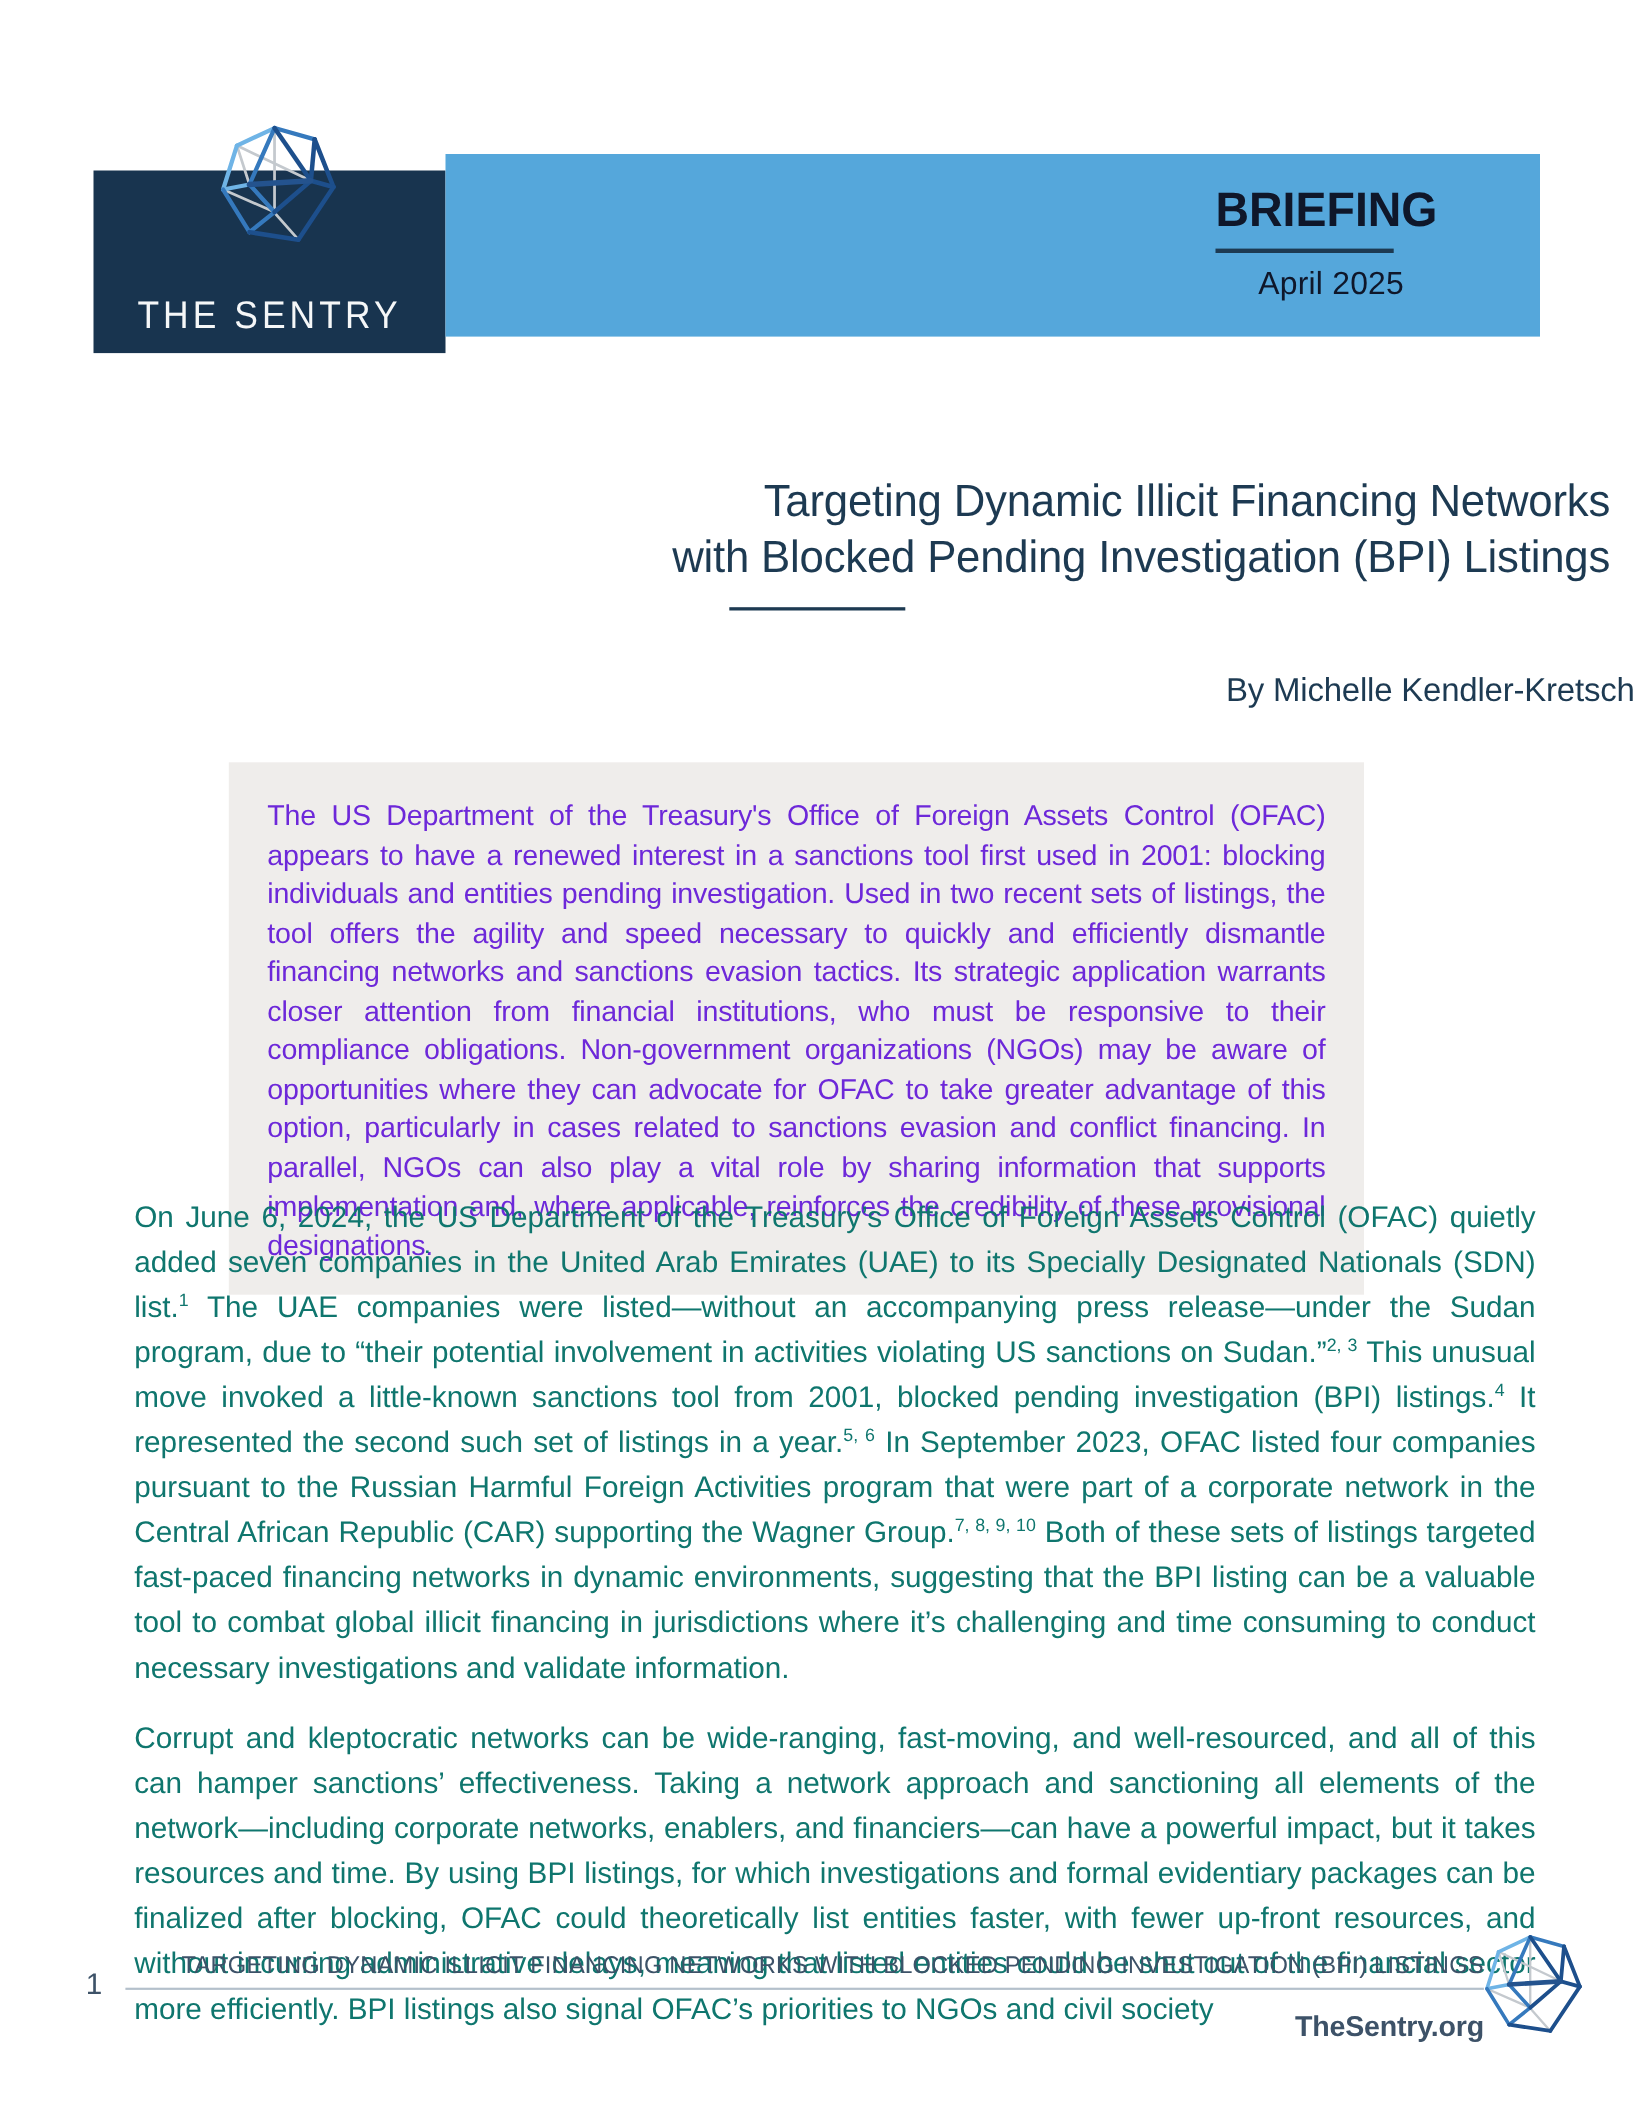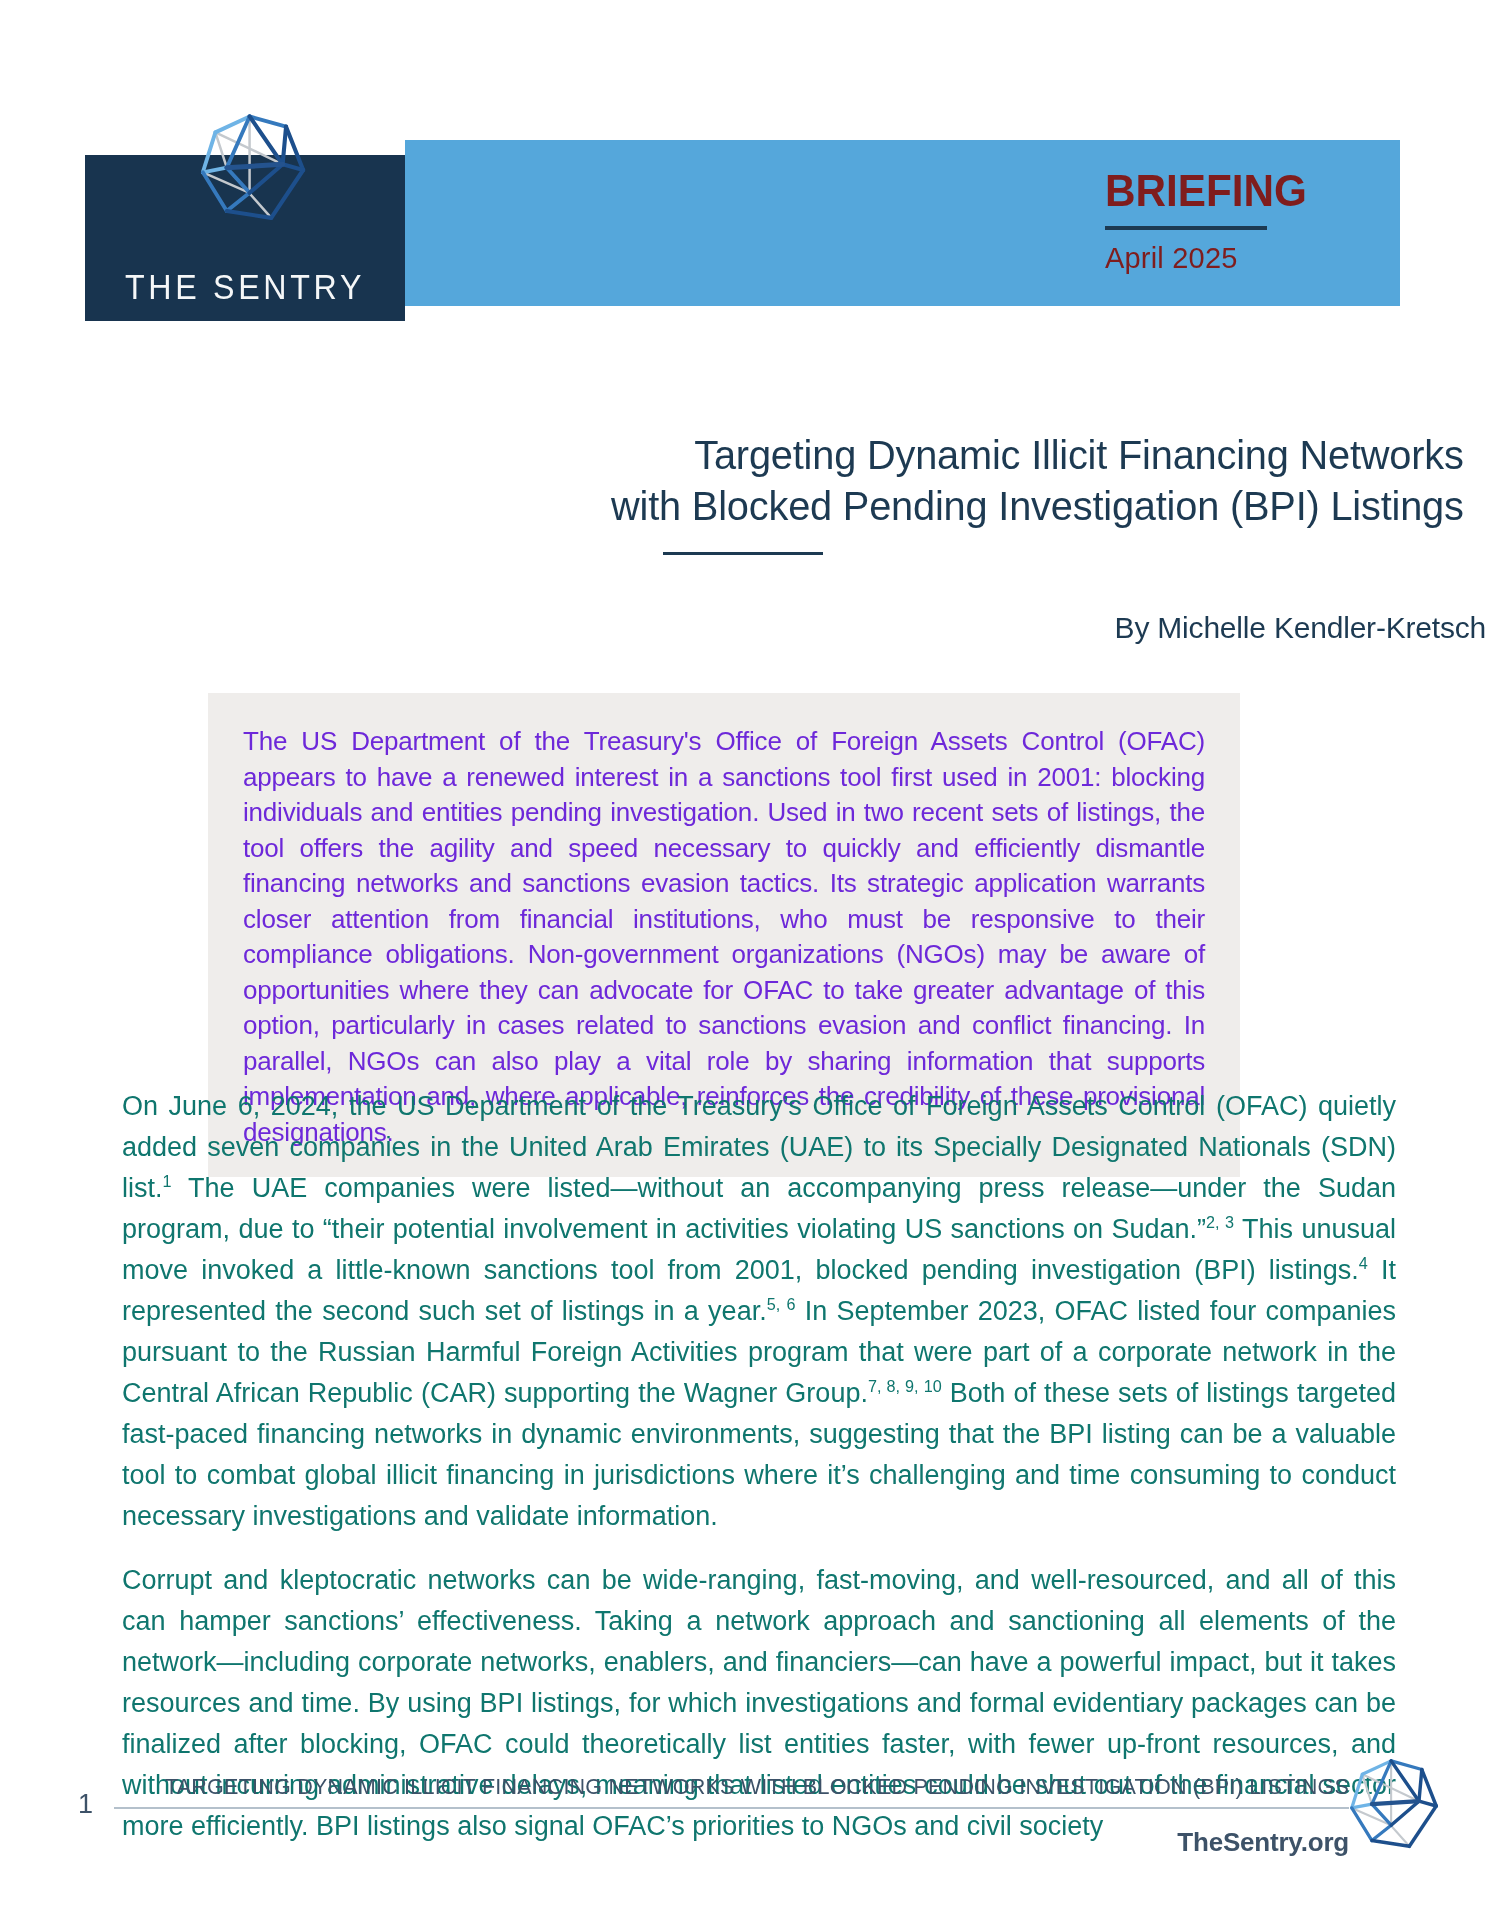--- a/index.html
+++ b/index.html
@@ -14,21 +14,21 @@
   .banner{position:absolute;left:85px;top:140px;width:1315px;height:166px;display:flex;}
   .banner-left{position:relative;width:320px;height:100%;background:#18344f;margin-top:15px;}
   .brand-name{
     position:absolute;left:0;right:0;bottom:14px;
     text-align:center;color:#f5f7f8;
     font-size:35px;font-weight:400;letter-spacing:4px;
     transform:scaleX(0.92);transform-origin:center;
     white-space:nowrap;
   }
   .banner-right{position:relative;flex:1;background:#55a7db;}
-  .badge-block{position:absolute;left:700px;top:26px;color:#7f1d1d;}
+  .badge-block{position:absolute;left:700px;top:26px;color:#0f172a;text-align:center;}
   .badge-title{font-size:44px;font-weight:700;letter-spacing:0px;transform:scaleX(0.96);transform-origin:left;}
   .badge-rule{width:162px;height:4px;background:#1d3a52;margin-top:10px;}
   .badge-date{font-size:29px;margin-top:12px;letter-spacing:0.2px;}
   .logo-header{position:absolute;left:196px;top:112px;width:114px;height:116px;}
   
   .title-block{position:absolute;left:0;top:430px;width:100%;text-align:right;color:#1d3a52;}
   .doc-title{font-size:41px;line-height:51px;font-weight:400;letter-spacing:-0.2px;transform:scaleX(0.97);transform-origin:center;}
   .title-rule{width:160px;height:3px;background:#1d3a52;margin:20px auto 0 auto;}
   .byline{margin-top:56px;font-size:30px;color:#1d3a52;letter-spacing:-0.2px;}
   

